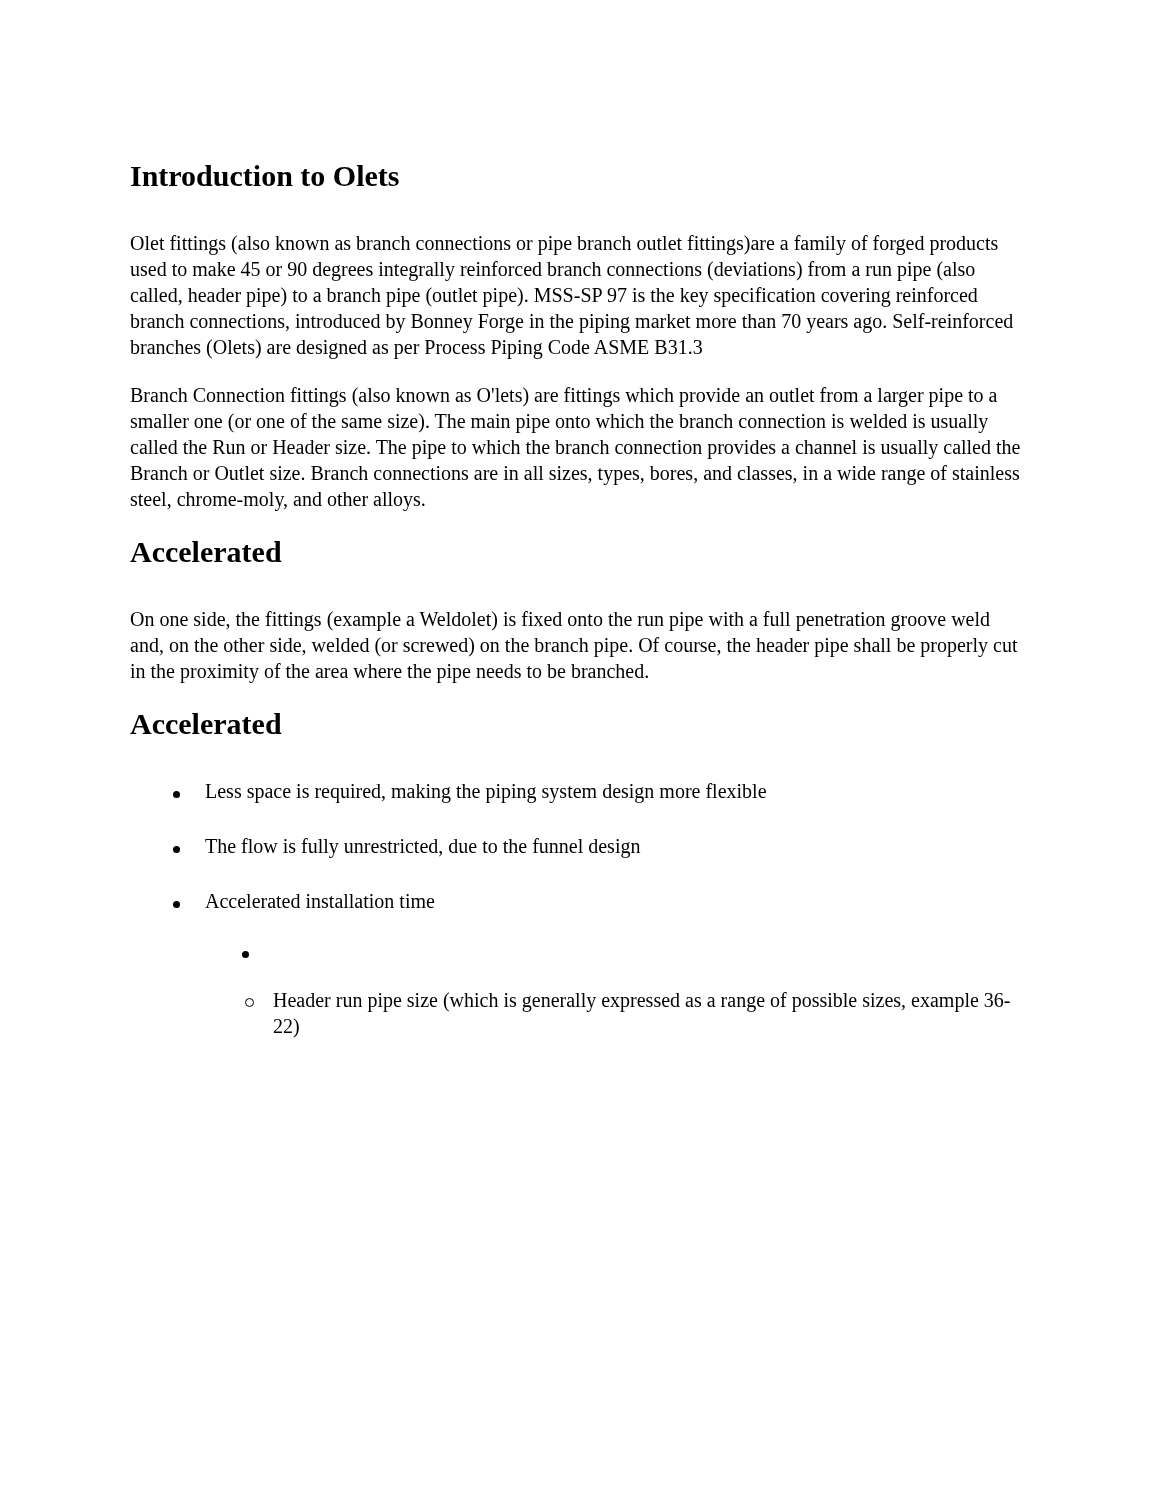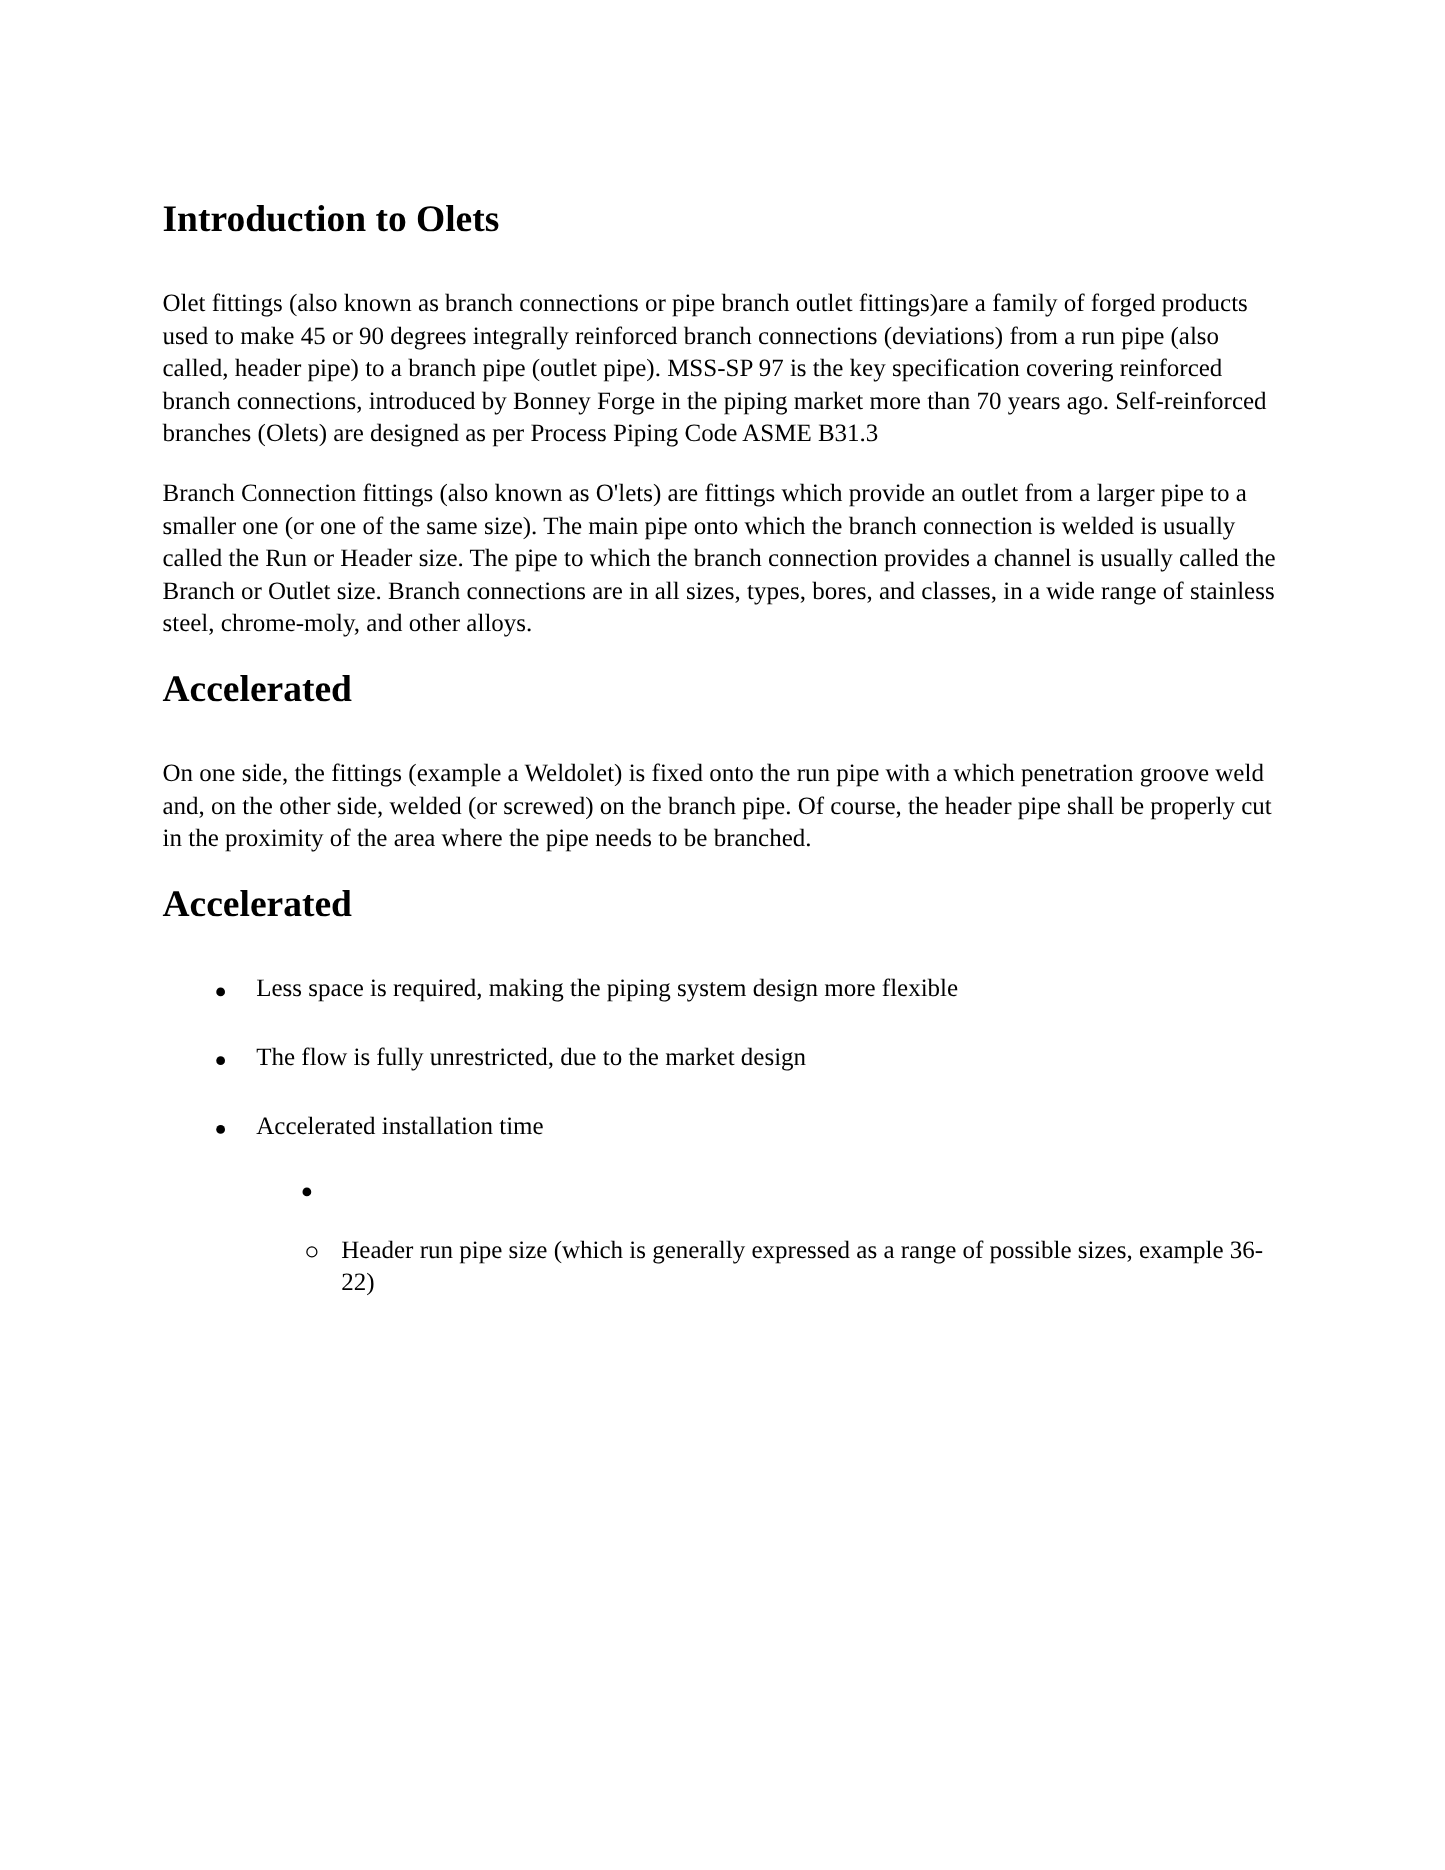--- a/index.html
+++ b/index.html
@@ -66,33 +66,33 @@
 <div class="page">
 
   <section>
     <h1>Introduction to Olets</h1>
     <p>Olet fittings (also known as branch connections or pipe branch outlet fittings)are a family of forged products used to make 45 or 90 degrees integrally reinforced branch connections (deviations) from a run pipe (also called, header pipe) to a branch pipe (outlet pipe). MSS-SP 97 is the key specification covering reinforced branch connections, introduced by Bonney Forge in the piping market more than 70 years ago. Self-reinforced branches (Olets) are designed as per Process Piping Code ASME B31.3</p>
     <p>Branch Connection fittings (also known as O'lets) are fittings which provide an outlet from a larger pipe to a smaller one (or one of the same size). The main pipe onto which the branch connection is welded is usually called the Run or Header size. The pipe to which the branch connection provides a channel is usually called the Branch or Outlet size. Branch connections are in all sizes, types, bores, and classes, in a wide range of stainless steel, chrome-moly, and other alloys.</p>
   </section>
 
   <section>
     <h1>Accelerated</h1>
-    <p>On one side, the fittings (example a Weldolet) is fixed onto the run pipe with a which penetration groove weld and, on the other side, welded (or screwed) on the branch pipe. Of course, the header pipe shall be properly cut in the proximity of the area where the pipe needs to be branched.</p>
+    <p>On one side, the fittings (example a Weldolet) is fixed onto the run pipe with a full penetration groove weld and, on the other side, welded (or screwed) on the branch pipe. Of course, the header pipe shall be properly cut in the proximity of the area where the pipe needs to be branched.</p>
   </section>
 
   <section>
     <h1>Accelerated</h1>
     <ul class="adv">
       <li>
         <span class="marker"><span class="dot"></span></span>
         <span class="li-text">Less space is required, making the piping system design more flexible</span>
       </li>
       <li>
         <span class="marker"><span class="dot"></span></span>
-        <span class="li-text">The flow is fully unrestricted, due to the market design</span>
+        <span class="li-text">The flow is fully unrestricted, due to the funnel design</span>
       </li>
       <li>
         <span class="marker"><span class="dot"></span></span>
         <span class="li-text">Accelerated installation time</span>
       </li>
     </ul>
   </section>
 
   <section>
 

